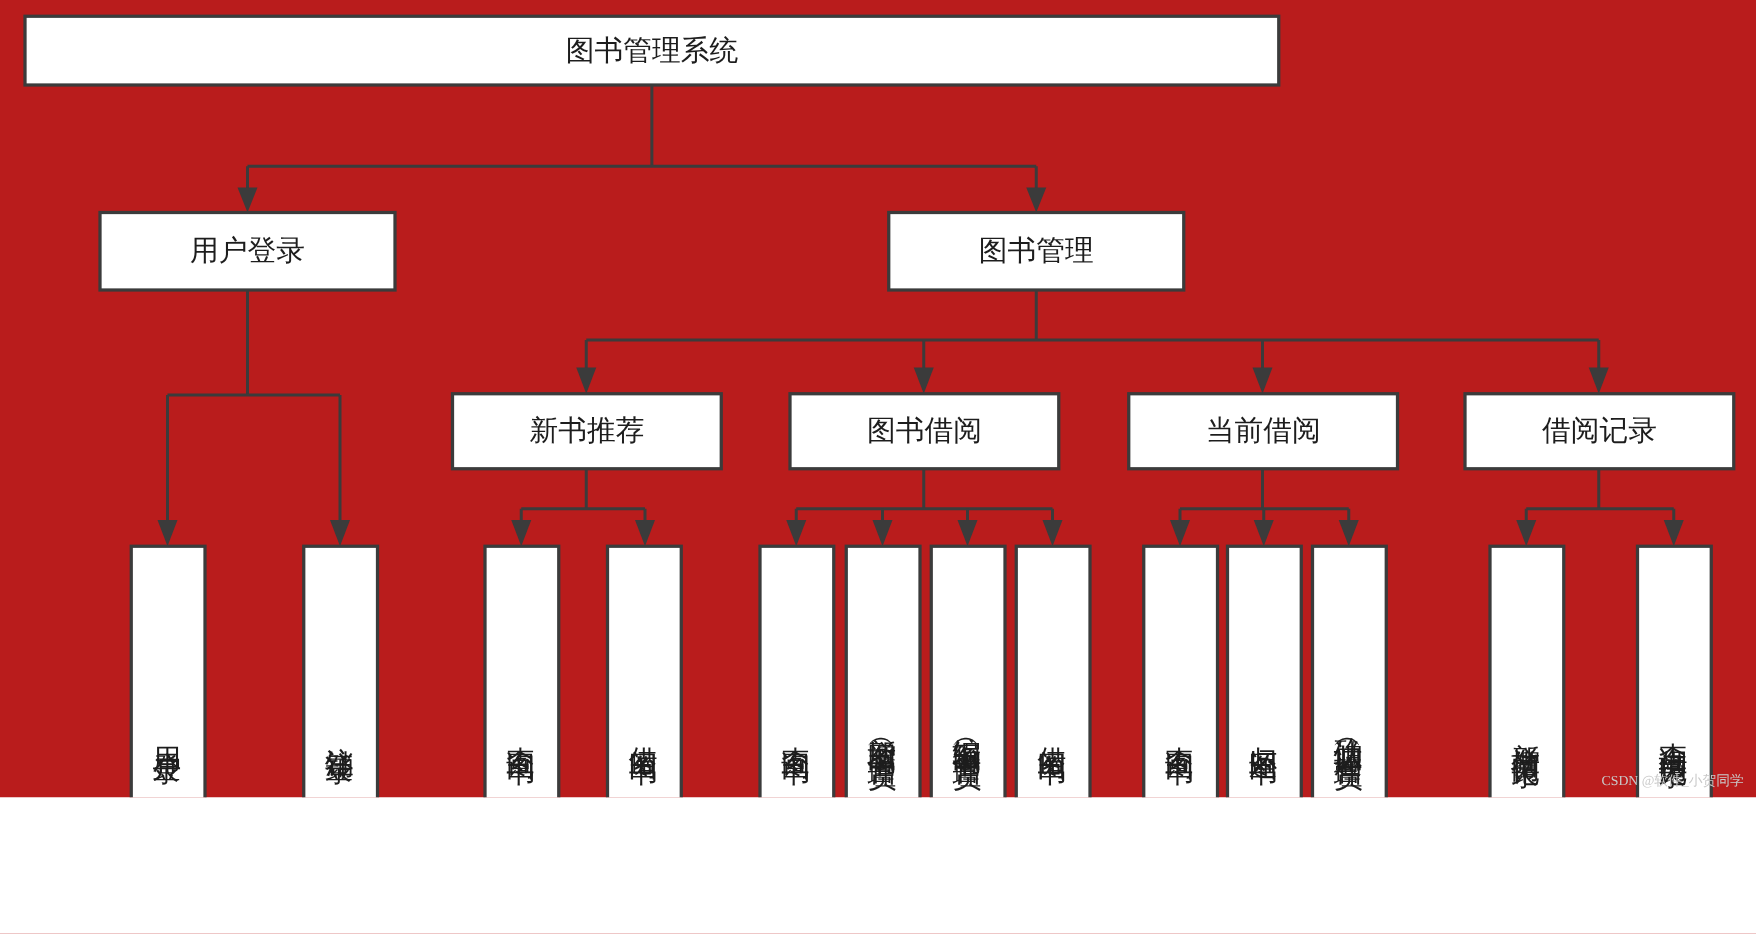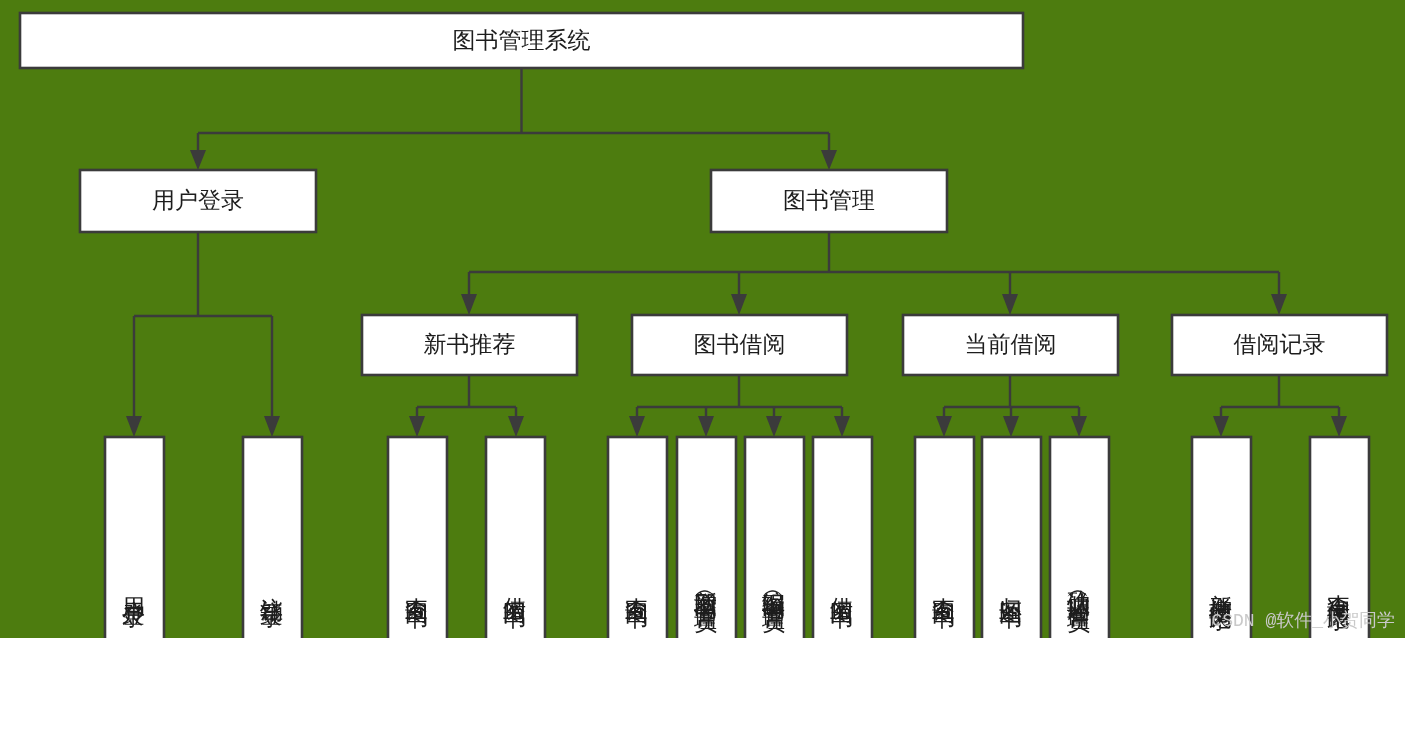--- a/index.html
+++ b/index.html
@@ -7,21 +7,21 @@
     padding: 0;
     background: #ffffff;
   }
   body {
     font-family: "Liberation Sans", sans-serif;
   }
   #diagram-root {
     position: relative;
     width: 1405px;
     height: 638px;
-    background: #4d7c0f;
+    background: #b91c1c;
     overflow: hidden;
   }
   svg#flow {
     position: absolute;
     left: 0;
     top: 0;
     width: 1405px;
     height: 747px;
     display: block;
   }
@@ -55,22 +55,22 @@
   }
   .arrow-head {
     fill: #3b3b3b;
     stroke: none;
   }
   .watermark {
     position: absolute;
     right: 10px;
     bottom: 6px;
     color: #c9c9c9;
-    font-size: 18px;
-    font-family: Liberation Mono, monospace;
+    font-size: 11px;
+    font-family: Liberation Serif, serif;
     white-space: nowrap;
     user-select: none;
   }
 </style>
 </head>
 <body>
 
 <div id="diagram-root">
 
   <svg id="flow" viewBox="0 0 1405 747">

